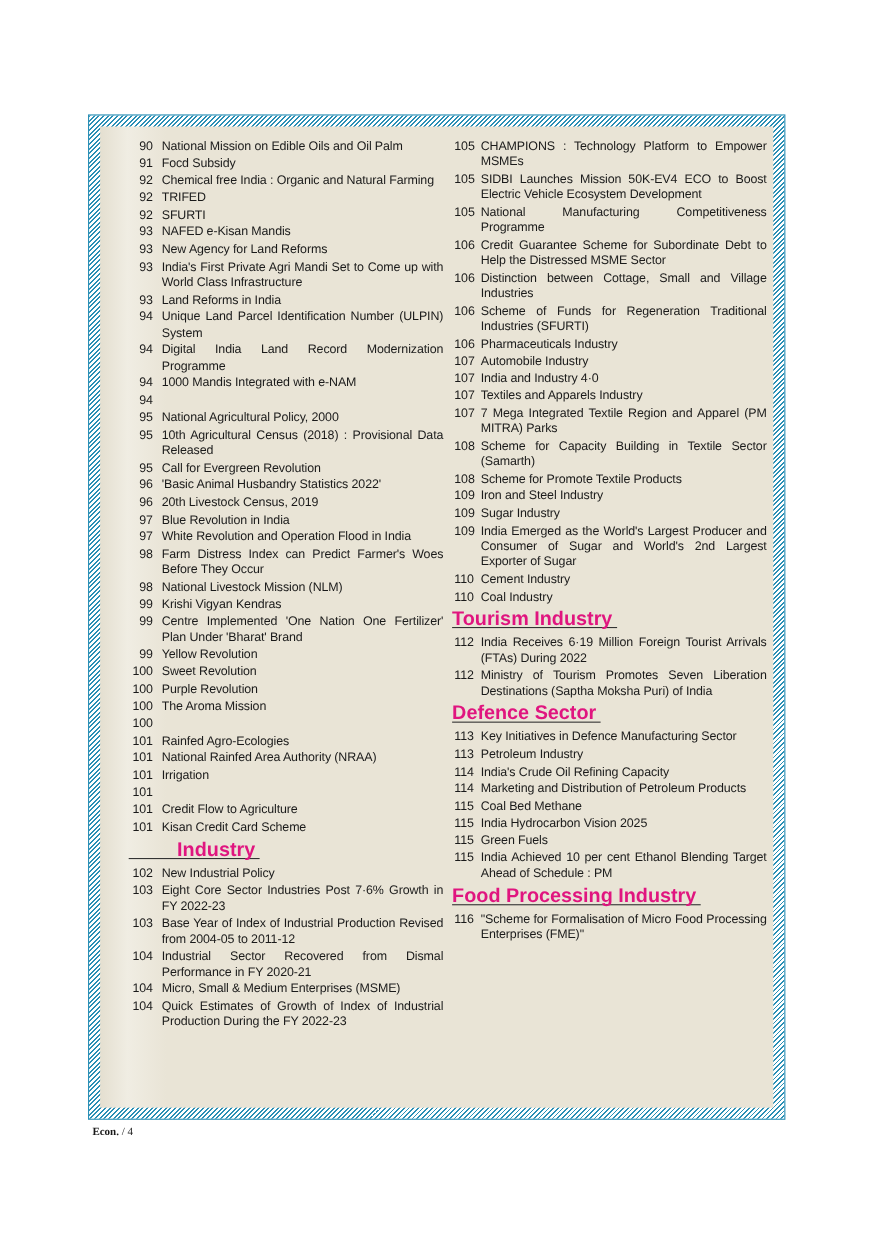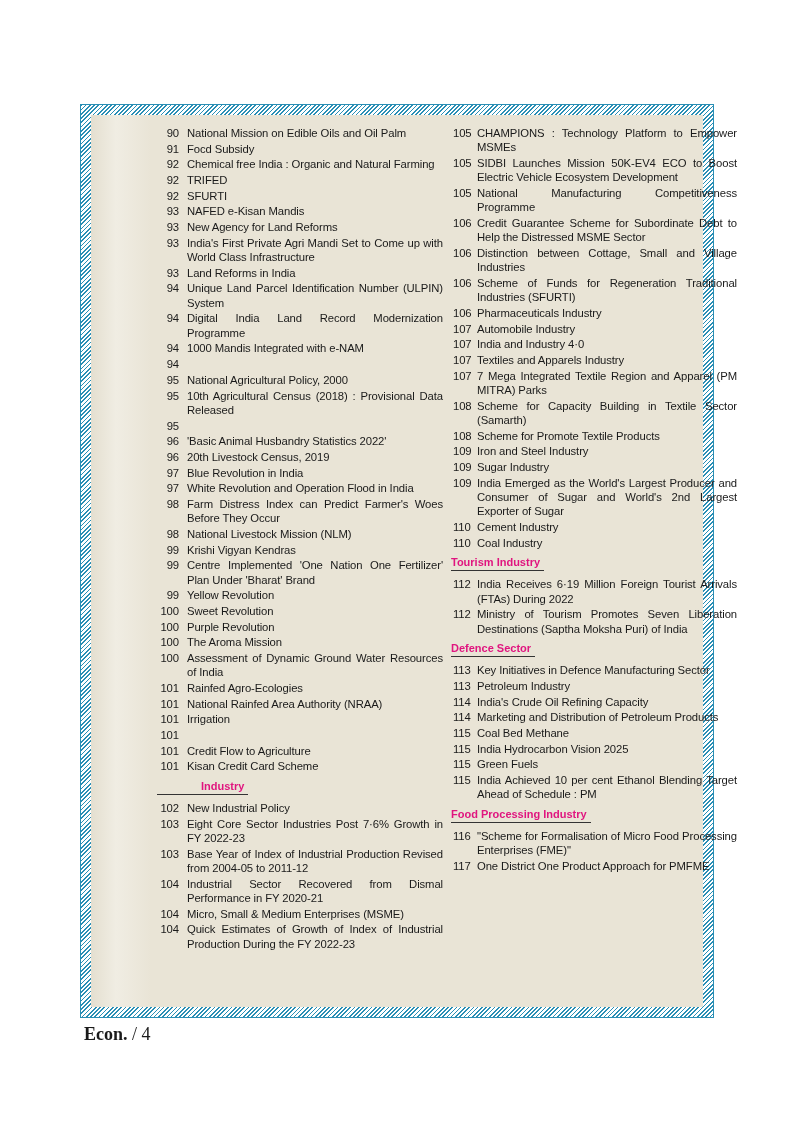--- a/index.html
+++ b/index.html
@@ -10,35 +10,35 @@
   .frame {
     position: absolute; left: 80px; top: 104px; width: 634px; height: 914px;
     box-sizing: border-box; border: 1px solid #2a8fb5;
     background:
       repeating-linear-gradient(135deg, #2a8fb5 0px, #2a8fb5 1.2px, #ffffff 1.2px, #ffffff 3px);
   }
   .inner {
     position: absolute; left: 10px; top: 10px; right: 10px; bottom: 10px;
     background: linear-gradient(90deg, #e4dfd0 0px, #f0ede3 25px, #e9e4d6 60px, #e9e4d6 100%);
   }
-  .col { position: absolute; top: 11px; margin-left: 40px; }
+  .col { position: absolute; top: 11px; }
   .col.left { left: 26px; width: 286px; }
   .col.right { left: 320px; width: 286px; }
   .entry { display: flex; font-size: 11.3px; line-height: 14.3px; margin-bottom: 1.4px; letter-spacing: -0.1px; }
   .num { width: 30px; text-align: right; flex: 0 0 30px; padding-right: 8px; box-sizing: border-box; }
   .col.right .num { width: 26px; flex: 0 0 26px; padding-right: 8px; text-align: left; padding-left: 2px; }
   .title { flex: 1; text-align: justify; }
   .section {
-    color: #e0157f; font-weight: bold; font-size: 11px; line-height: 16px;
+    color: #e0157f; font-weight: bold; font-size: 18px; line-height: 16px;
     display: inline-block; border-bottom: 1.5px solid #333; padding-right: 4px;
     margin: 3px 0 6px 0;
   }
   .col.left .section { margin-left: 0px; padding-left: 44px; }
   .footer {
-    position: absolute; left: 84px; top: 1024px; font-size: 18px;
+    position: absolute; left: 84px; top: 1024px; font-size: 10px;
     font-family: "Liberation Serif", serif;
   }
   .footer b { font-weight: bold; }
 </style>
 </head>
 <body>
 
 <div class="frame">
   <div class="inner">
     <div class="col left" id="leftcol">
@@ -97,20 +97,21 @@
           <div class="entry">
             <span class="num">95</span>
             <span class="title">National Agricultural Policy, 2000</span>
           </div>
           <div class="entry">
             <span class="num">95</span>
             <span class="title">10th Agricultural Census (2018) : Provisional Data Released</span>
           </div>
           <div class="entry">
             <span class="num">95</span>
+            <span class="title">Call for Evergreen Revolution</span>
           </div>
           <div class="entry">
             <span class="num">96</span>
             <span class="title">'Basic Animal Husbandry Statistics 2022'</span>
           </div>
           <div class="entry">
             <span class="num">96</span>
             <span class="title">20th Livestock Census, 2019</span>
           </div>
           <div class="entry">
@@ -148,21 +149,20 @@
           <div class="entry">
             <span class="num">100</span>
             <span class="title">Purple Revolution</span>
           </div>
           <div class="entry">
             <span class="num">100</span>
             <span class="title">The Aroma Mission</span>
           </div>
           <div class="entry">
             <span class="num">100</span>
-            <span class="title">Assessment of Dynamic Ground Water Resources of India</span>
           </div>
           <div class="entry">
             <span class="num">101</span>
             <span class="title">Rainfed Agro-Ecologies</span>
           </div>
           <div class="entry">
             <span class="num">101</span>
             <span class="title">National Rainfed Area Authority (NRAA)</span>
           </div>
           <div class="entry">
@@ -328,24 +328,20 @@
           <div class="entry">
             <span class="num">115</span>
             <span class="title">India Achieved 10 per cent Ethanol Blending Target Ahead of Schedule : PM</span>
           </div>
         </div>
       <div class="section">Food Processing Industry</div>
       <div id="right-food">
           <div class="entry">
             <span class="num">116</span>
             <span class="title">"Scheme for Formalisation of Micro Food Processing Enterprises (FME)"</span>
-          </div>
-          <div class="entry">
-            <span class="num">117</span>
-            <span class="title">One District One Product Approach for PMFME</span>
           </div>
         </div>
     </div>
   </div>
 </div>
 
 <div class="footer">
   <b>Econ.</b><span> / 4</span>
 </div>
 

